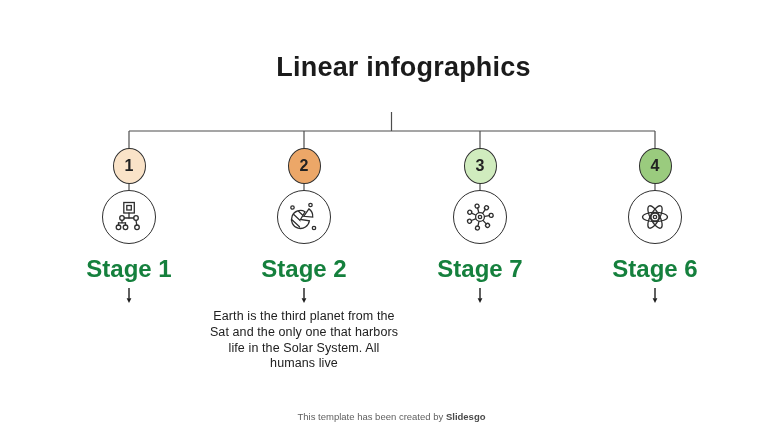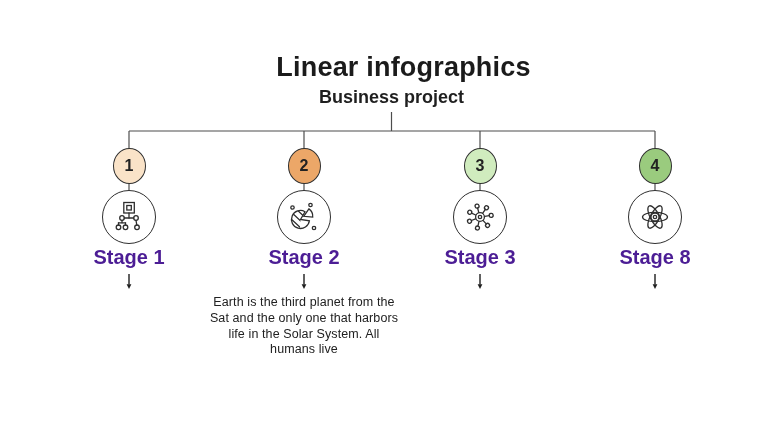--- a/index.html
+++ b/index.html
@@ -44,22 +44,22 @@
   }
   .icon-circle{
     width:54px;height:54px;border-radius:50%;
     border:1.4px solid #2f2f2f;background:#ffffff;
     margin-top:6px;
     display:flex;align-items:center;justify-content:center;
     box-sizing:border-box;
   }
   .icon-circle svg{stroke:#2e2e2e;fill:none;stroke-width:1.3;stroke-linecap:round;}
   .stage-title{
-    margin:2px 0 0 0;
-    font-size:20px;font-weight:700;color:#4c1d95;
+    margin:11px 0 0 0;
+    font-size:24px;font-weight:700;color:#15803d;
   }
   .down-arrow{margin-top:4px;}
   .down-arrow line{stroke:#1e1e1e;stroke-width:1.4;}
   .down-arrow path{fill:#1e1e1e;}
   .stage-desc{
     margin:5px 0 0 0;
     font-size:12.5px;line-height:1.26;color:#212121;
     letter-spacing:.1px;
   }
   .footer{
@@ -67,21 +67,20 @@
     text-align:center;font-size:9.5px;color:#5f5f5f;
   }
   .footer b{font-weight:700;color:#4a4a4a;}
 </style>
 </head>
 <body>
 
 <div class="slide">
 
   <h1 class="slide-title">Linear infographics</h1>
-  <h2 class="slide-subtitle">Business project</h2>
 
   <svg class="connector" viewBox="0 0 783 440">
     <g fill="none" stroke="#4d4d4d" stroke-width="1.2" style="stroke: rgb(77, 77, 77);">
       <line x1="391.5" y1="112" x2="391.5" y2="131"></line>
       <line x1="129" y1="131" x2="655" y2="131"></line>
       <line x1="129" y1="131" x2="129" y2="197"></line>
       <line x1="304" y1="131" x2="304" y2="197"></line>
       <line x1="480" y1="131" x2="480" y2="197"></line>
       <line x1="655" y1="131" x2="655" y2="197"></line>
     </g>
@@ -173,39 +172,42 @@
         <g transform="rotate(103 20 20)">
             <line x1="24.8" y1="20" x2="29.3" y2="20"></line>
             <circle cx="31.3" cy="20" r="2"></circle>
           </g>
         <g transform="rotate(158 20 20)">
             <line x1="24.8" y1="20" x2="29.3" y2="20"></line>
             <circle cx="31.3" cy="20" r="2"></circle>
           </g>
       </svg>
     </div>
-    <h3 class="stage-title">Stage 3</h3>
+    <h3 class="stage-title">Stage 7</h3>
     <svg class="down-arrow" width="12" height="17" viewBox="0 0 12 17">
       <line x1="6" y1="1" x2="6" y2="11.5"></line>
         <path d="M6 16 L3.6 11.2 L8.4 11.2 Z"></path>
     </svg>
   </div>
 
   <div class="stage-col col-4">
     <div class="num-badge" style="background-color: rgb(154, 203, 126);">4</div>
     <div class="icon-circle">
       <svg width="40" height="40" viewBox="0 0 40 40">
         <circle cx="20" cy="20" r="4"></circle>
         <circle cx="20" cy="20" r="1.7"></circle>
         <ellipse cx="20" cy="20" rx="12.5" ry="4.6"></ellipse>
         <ellipse cx="20" cy="20" rx="12.5" ry="4.6" transform="rotate(62 20 20)"></ellipse>
         <ellipse cx="20" cy="20" rx="12.5" ry="4.6" transform="rotate(-62 20 20)"></ellipse>
       </svg>
     </div>
-    <h3 class="stage-title">Stage 8</h3>
-    <svg class="down-arrow" width="12" height="17" viewBox="0 0 12 17">
-      <line x1="6" y1="1" x2="6" y2="11.5"></line>
-        <path d="M6 16 L3.6 11.2 L8.4 11.2 Z"></path>
-    </svg>
-  </div>
-
+    <h3 class="stage-title">Stage 6</h3>
+    <svg class="down-arrow" width="12" height="17" viewBox="0 0 12 17">
+      <line x1="6" y1="1" x2="6" y2="11.5"></line>
+        <path d="M6 16 L3.6 11.2 L8.4 11.2 Z"></path>
+    </svg>
+  </div>
+
+  <div class="footer">
+    <span>This template has been created by </span><b>Slidesgo</b>
+  </div>
 
 </div>
 
 </body></html>

